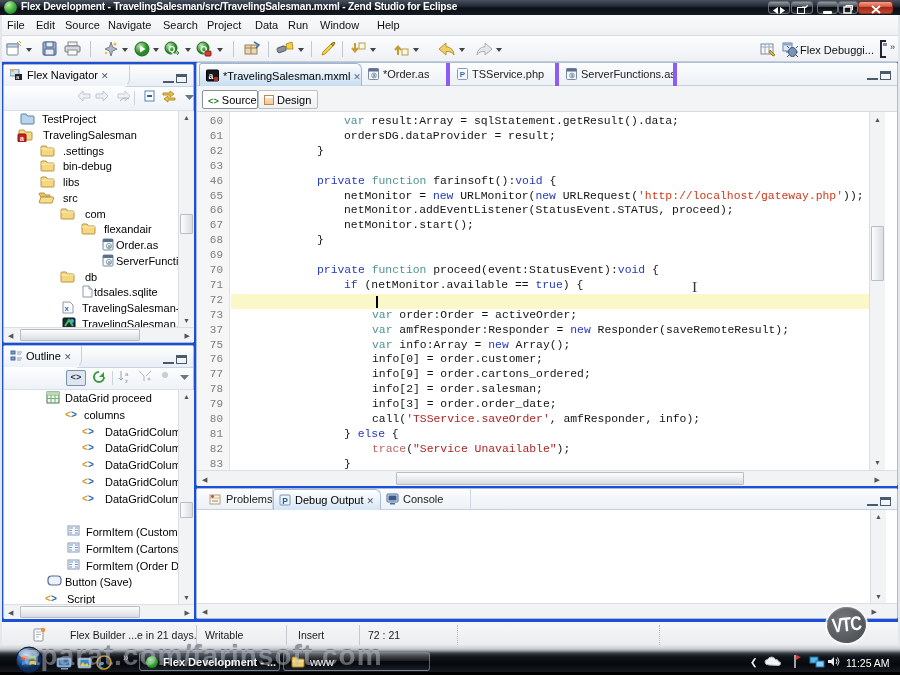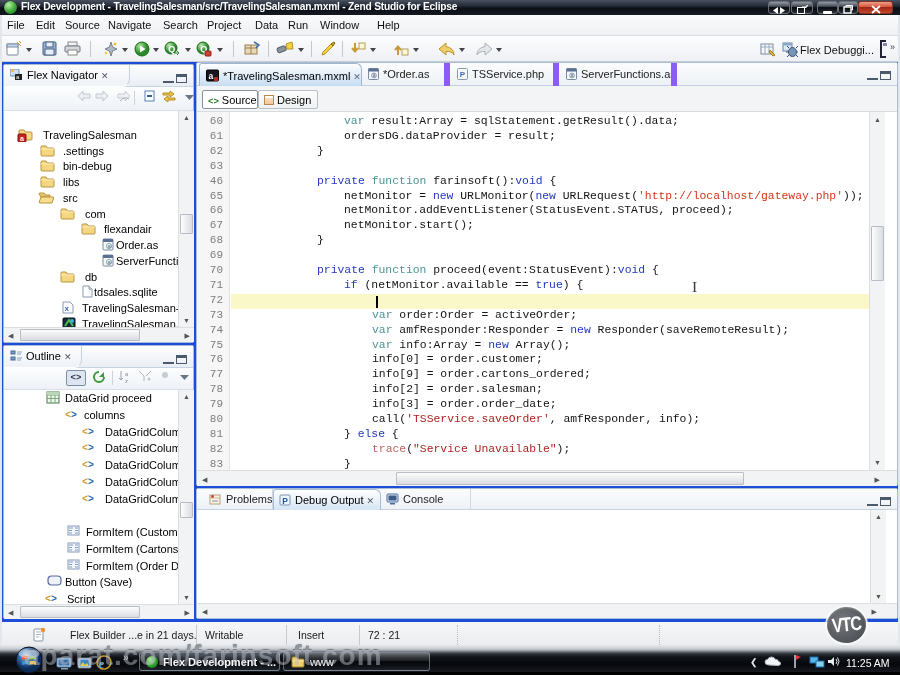--- a/index.html
+++ b/index.html
@@ -41,21 +41,21 @@
 .tbtn{position:absolute;top:7px;height:19px;border-radius:3px;border:1px solid rgba(160,170,185,.55);background:linear-gradient(rgba(255,255,255,.28),rgba(255,255,255,.08) 45%,rgba(0,0,0,.25) 50%,rgba(60,70,80,.25));color:#fff;font-size:11px;font-weight:bold}
 
 .wmt{position:absolute;left:24px;font-size:28px;font-weight:bold;letter-spacing:1px;white-space:nowrap}
 
 #vtc{position:absolute;left:827px;top:607px;width:39px;height:36px;border-radius:50%;background:radial-gradient(circle at 40% 35%,#76797e,#56595e 60%,#44474c);box-shadow:0 0 0 2px rgba(250,250,252,.85),inset 0 1px 2px rgba(255,255,255,.3);z-index:55;display:flex;align-items:center;justify-content:center;transform:rotate(-6deg)}
 #vtc span{color:#fff;font-size:16px;font-weight:bold;letter-spacing:-1px;transform:scaleY(1.25);display:inline-block}
 .codeline{position:absolute;left:0;white-space:pre;font-family:"Liberation Mono",monospace;font-size:11.4px;line-height:14.9px;color:#141414}
 .k{color:#2438c2}.t{color:#4f9396}.s{color:#b22222}.su{color:#d43518}.f{color:#c06464}
 .btab{position:absolute;top:0;height:21px;font-size:11px;color:#222;padding:4px 4px 0 5px;white-space:nowrap;border-right:1px solid #cfd8e2;overflow:hidden}
 .btab.on{background:linear-gradient(#fefefe,#eaf2fa 50%,#d4e5f5);border:1px solid #a8bdd4;border-bottom:none;border-top-left-radius:3px;border-top-right-radius:6px;color:#000;z-index:3}
-.etab{position:absolute;top:0;height:23px;font-size:11px;color:#222;padding:5px 4px 2px 6px;white-space:nowrap;border-right:6px solid #8b5cf6;overflow:hidden}
+.etab{position:absolute;top:0;height:23px;font-size:11px;color:#222;padding:5px 4px 2px 6px;white-space:nowrap;border-right:4px solid #8b5cf6;overflow:hidden}
 .etab.on{background:linear-gradient(#fefefe,#e4eff9 45%,#c6ddf2);border:1px solid #9fb6cf;border-bottom:none;border-top-left-radius:3px;border-top-right-radius:6px;color:#000;z-index:3;padding:5px 0 0 6px}
 .tclose{margin-left:3px;color:#667;font-size:9px}
 .sdbtn{position:absolute;top:27px;height:19px;border-radius:2px;font-size:11px;color:#000;padding:3px 0 0 5px}
 .dgicon{display:inline-block;width:10px;height:10px;vertical-align:-1px;background:linear-gradient(#fbe3c8,#f3c89a);border:1px solid #b98a50;box-shadow:inset 0 2px 0 #fff}
 #gutter .gn{position:absolute;width:26px;text-align:right;font-family:"Liberation Mono",monospace;font-size:11px;color:#7e7e7e;line-height:14.9px}
 </style></head>
 <body>
 <div id="titlebar"></div>
 <div id="winbg" style="position:absolute;left:0;top:15px;width:900px;height:633px;background:#e3e6ea"></div>
 <div style="position:absolute;left:4px;top:1px;width:13px;height:13px;border-radius:50%;background:radial-gradient(circle at 35% 30%,#b8f0a0,#3aa83a 55%,#1a7020);box-shadow:0 0 1px #000;z-index:5"></div>
@@ -315,20 +315,28 @@
             <path d="M14 8 L7 8 L7 6 L3 9 L7 12 L7 10 L14 10 Z" fill="#f2c43c" stroke="#b8902a"></path>
           </svg>
         </span>
       <span class="ntico" style="left:119px;top:5px">
           <svg width="9" height="6" viewBox="0 0 9 6">
             <path d="M0 0 L9 0 L4.5 5 Z" fill="#6a7684"></path>
           </svg>
         </span>
     </div>
     <div id="navtree" style="position:absolute;left:0;top:0;width:174px;height:262px;overflow:hidden">
+        <div class="trow" style="top:46.0px;left:0;width:174px">
+          <span style="position:absolute;left:16px;top:1px">
+            <svg width="15" height="13" viewBox="0 0 15 13">
+              <path d="M1 3 Q1 2 2 2 L6 2 L7.5 4 L13 4 Q14 4 14 5 L14 11 Q14 12 13 12 L2 12 Q1 12 1 11 Z" fill="#b8d4ee" stroke="#5580aa"></path>
+            </svg>
+          </span>
+          <span class="lbl" style="left:38px">TestProject</span>
+        </div>
         <div class="trow" style="top:61.8px;left:0;width:174px">
           <span style="position:absolute;left:13px;top:1px">
             <svg width="16" height="14" viewBox="0 0 16 14">
               <path d="M2 3 Q2 2 3 2 L7 2 L8.5 4 L14 4 Q15 4 15 5 L15 11 Q15 12 14 12 L3 12 Q2 12 2 11 Z" fill="#f6d781" stroke="#b89440"></path>
               <rect x="1" y="6" width="8" height="8" rx="1" fill="#c22" stroke="#801010"></rect>
               <text x="3" y="12.5" font-size="7" fill="#fff" font-weight="bold">a</text>
             </svg>
           </span>
           <span class="lbl" style="left:39px">TravelingSalesman</span>
         </div>
@@ -626,21 +634,21 @@
           <div class="gn" style="top:61.6px">46</div>
           <div class="gn" style="top:76.5px">65</div>
           <div class="gn" style="top:91.4px">66</div>
           <div class="gn" style="top:106.3px">67</div>
           <div class="gn" style="top:121.2px">68</div>
           <div class="gn" style="top:136.1px">69</div>
           <div class="gn" style="top:151.0px">70</div>
           <div class="gn" style="top:165.9px">71</div>
           <div class="gn" style="top:180.8px">72</div>
           <div class="gn" style="top:195.7px">73</div>
-          <div class="gn" style="top:210.6px">74</div>
+          <div class="gn" style="top:210.6px">37</div>
           <div class="gn" style="top:225.5px">75</div>
           <div class="gn" style="top:240.4px">76</div>
           <div class="gn" style="top:255.3px">77</div>
           <div class="gn" style="top:270.2px">78</div>
           <div class="gn" style="top:285.1px">79</div>
           <div class="gn" style="top:300.0px">80</div>
           <div class="gn" style="top:314.9px">81</div>
           <div class="gn" style="top:329.8px">82</div>
           <div class="gn" style="top:344.7px">83</div>
         </div>

